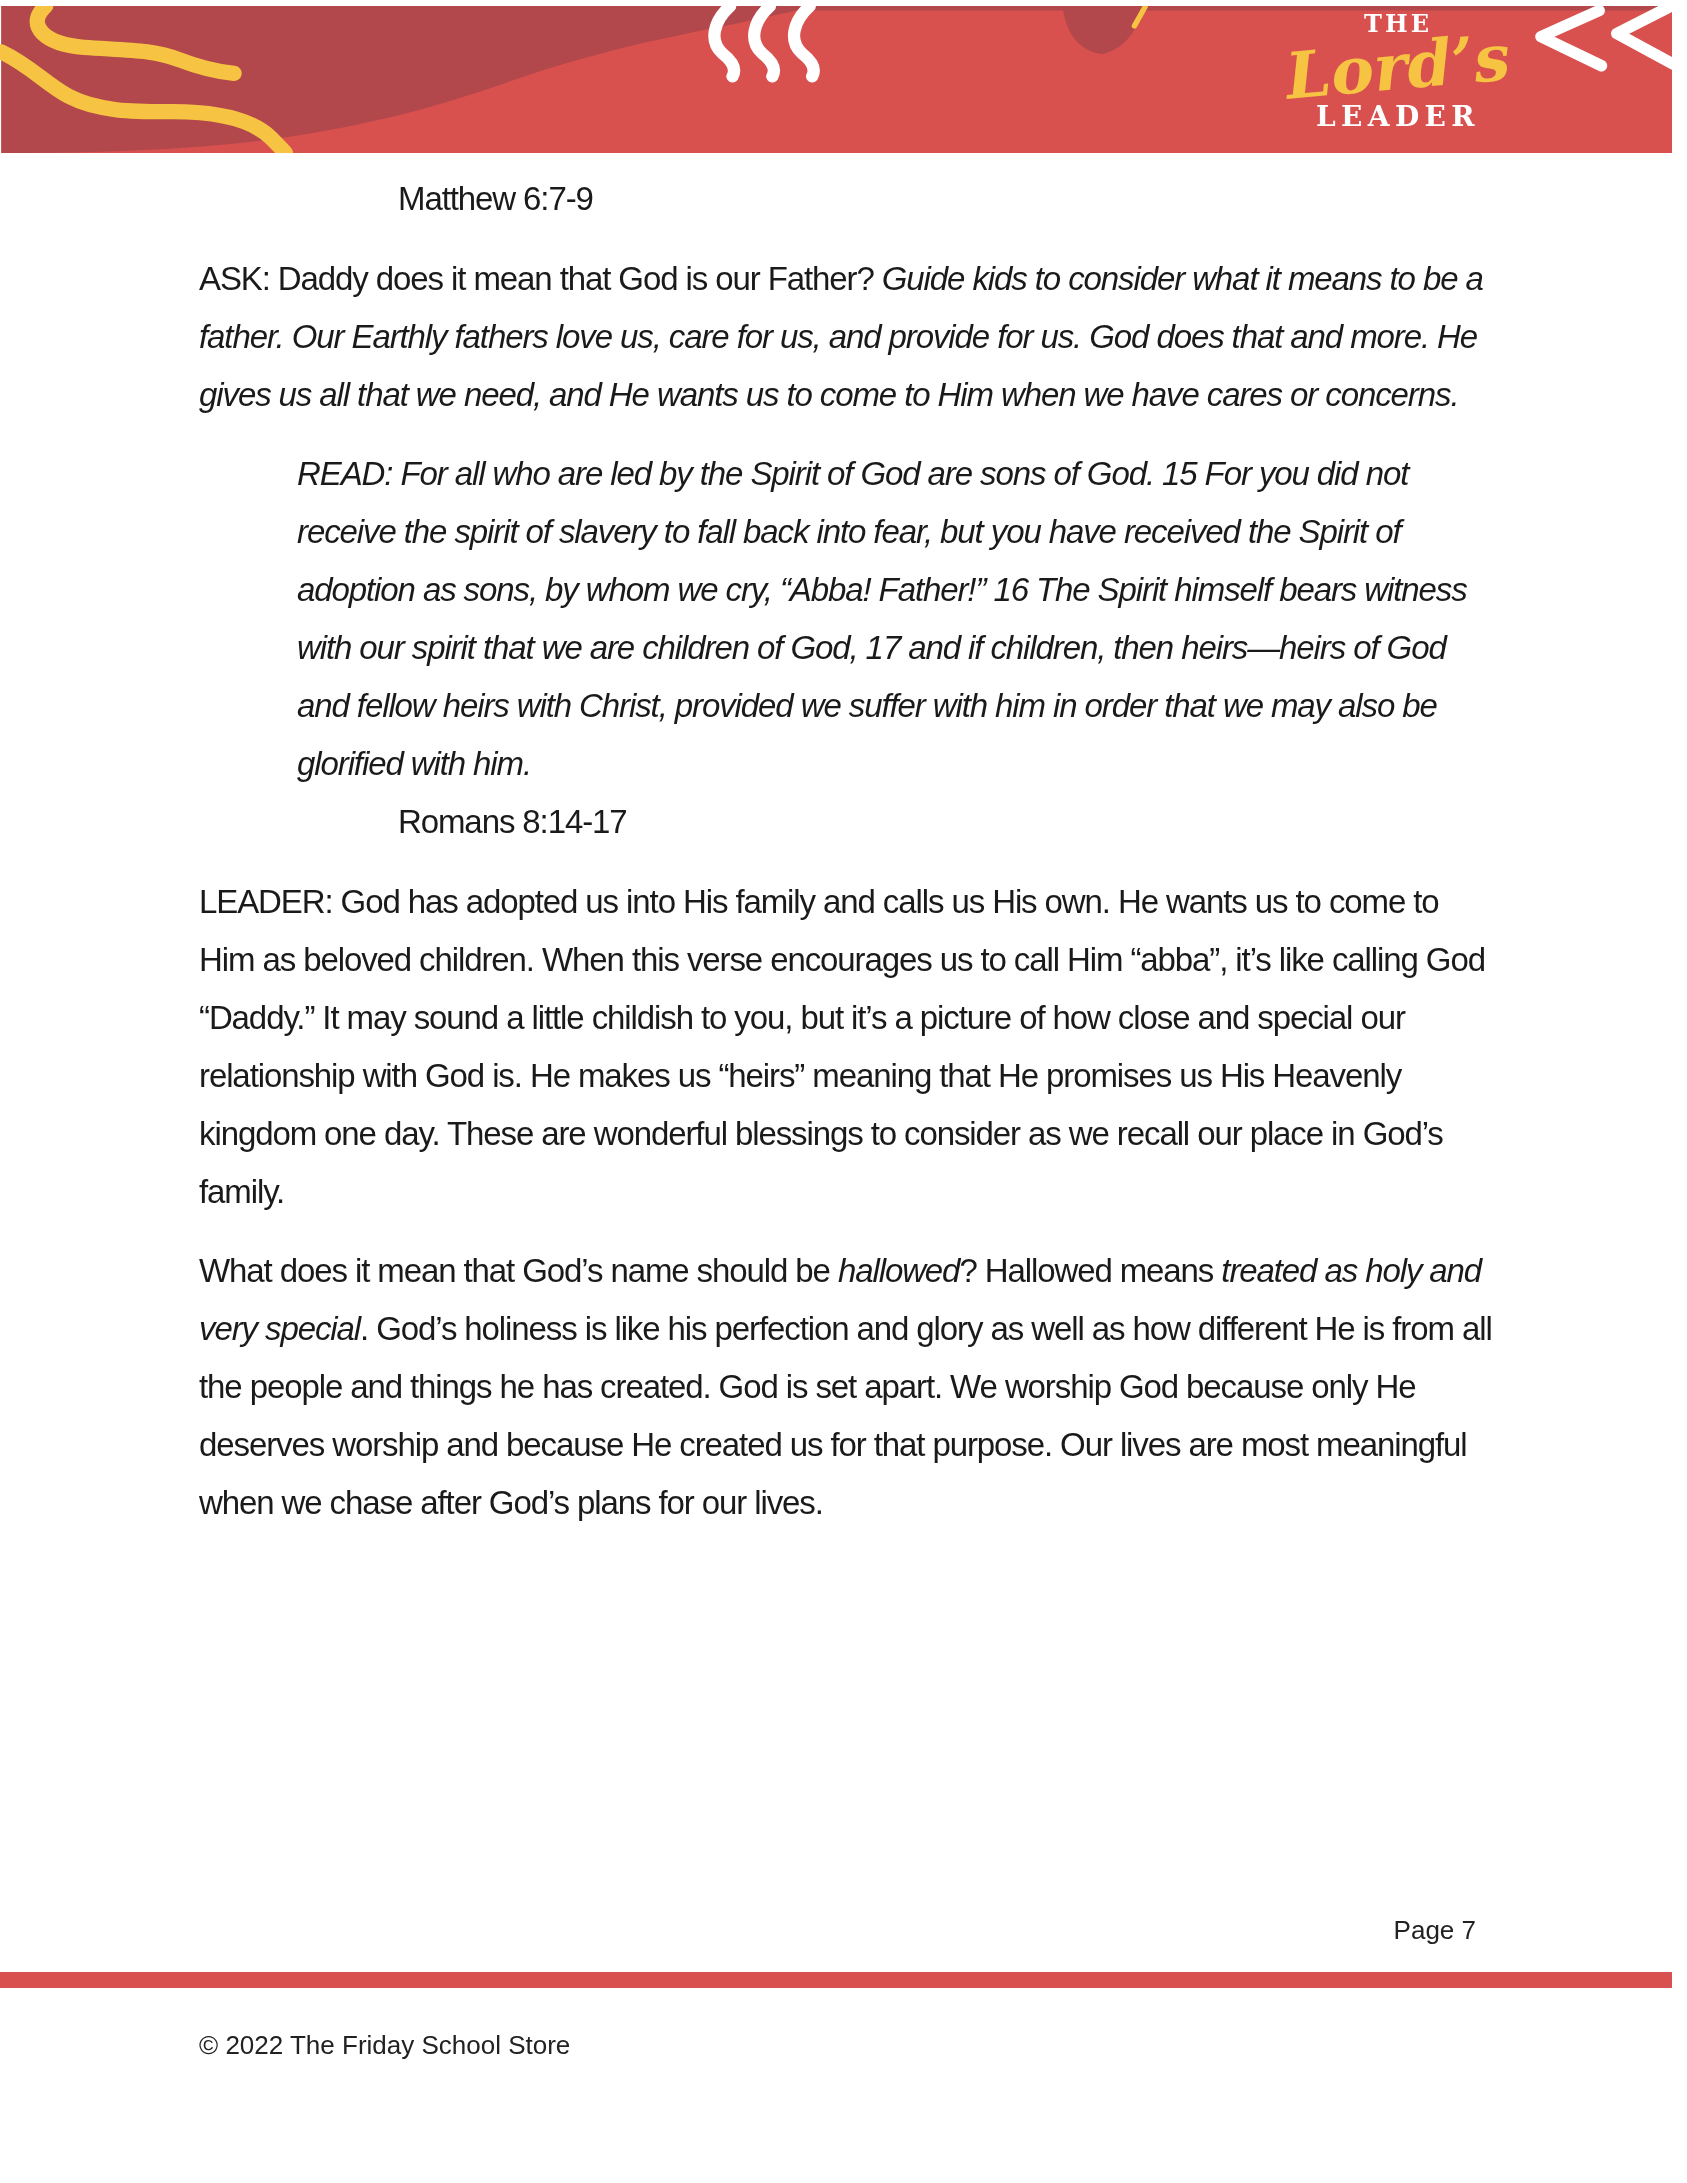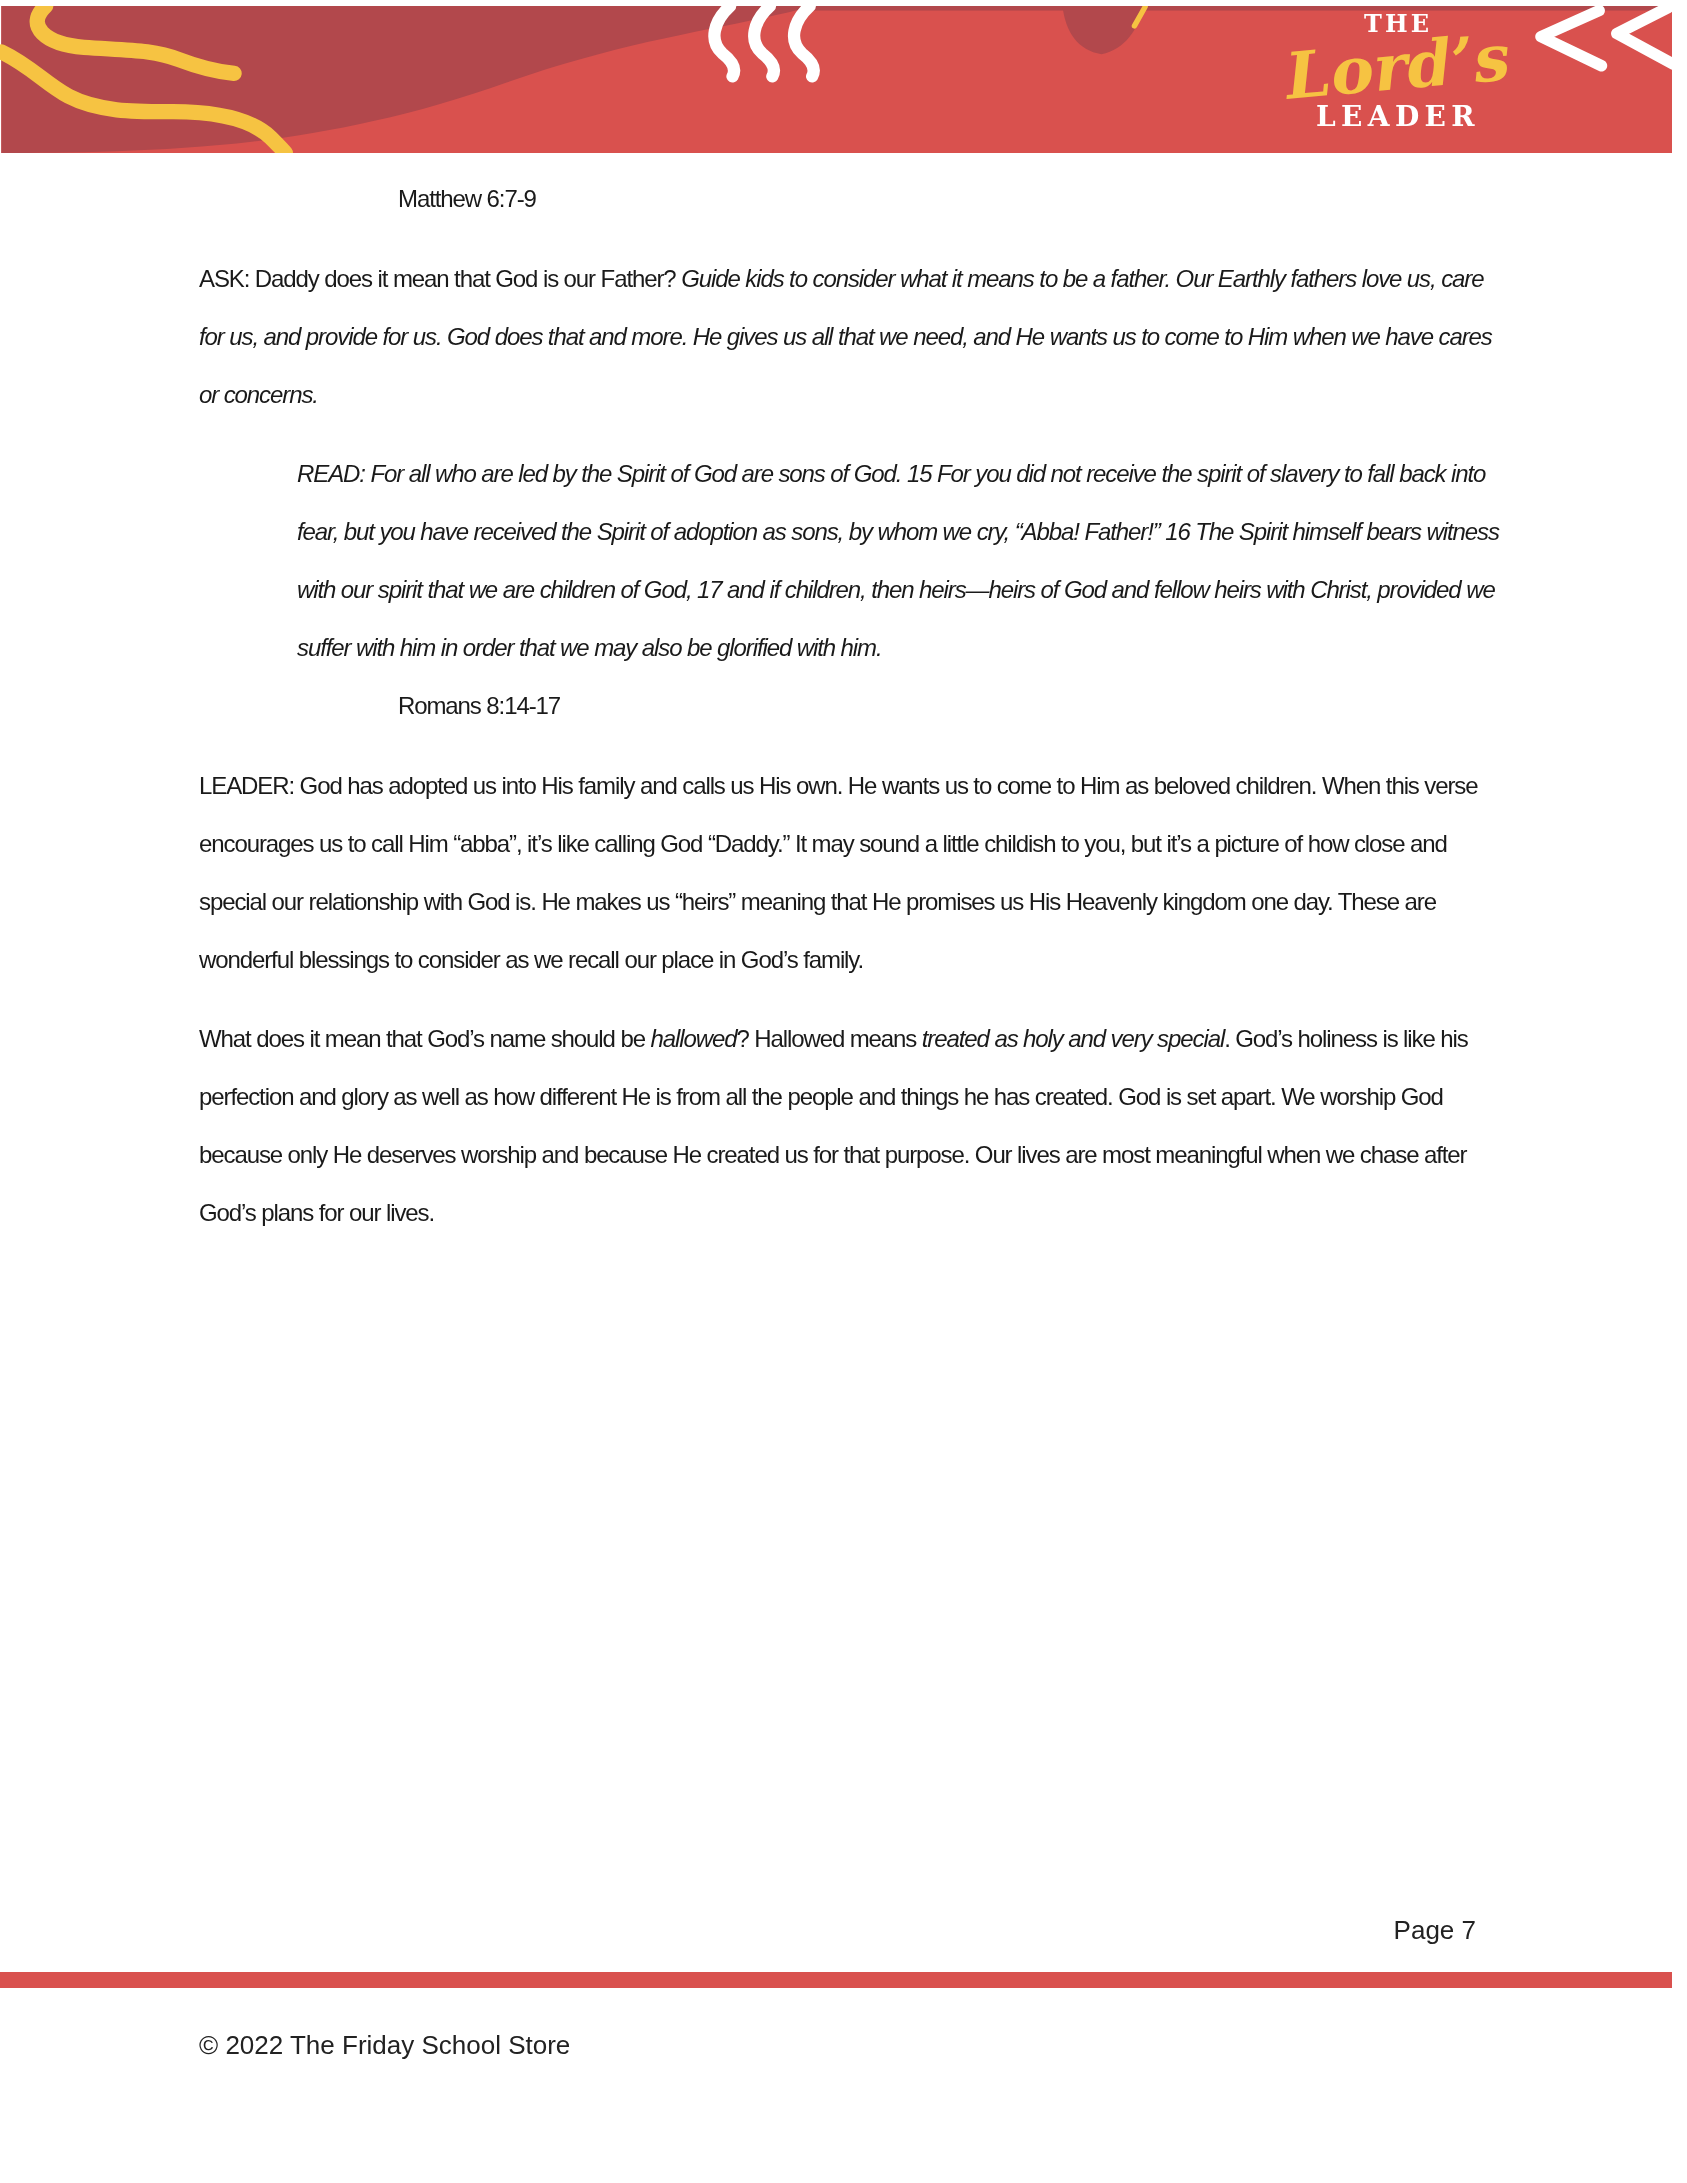--- a/index.html
+++ b/index.html
@@ -25,21 +25,21 @@
     transform:rotate(-5deg); margin-top:-3.1px;
   }
   .logo-prayer {
     font-family:"DejaVu Serif", serif; font-weight:700;
     font-size:28px; letter-spacing:5.4px; line-height:31px; margin-top:1.5px;
   }
 
   
   main {
     position:absolute; left:199px; top:170px; width:1300px;
-    color:#1a1a1a; font-size:24px; letter-spacing:-1.1px; line-height:58px;
+    color:#1a1a1a; font-size:33px; letter-spacing:-1.1px; line-height:58px;
   }
   p.para { margin:0; }
   p.gap { margin-top:21.5px; }
   p.indent-tab { padding-left:199px; }
   p.indent-block { padding-left:98px; }
   span.roman { font-style:normal; }
   span.italic { font-style:italic; }
 
   
   .footer-bar {

